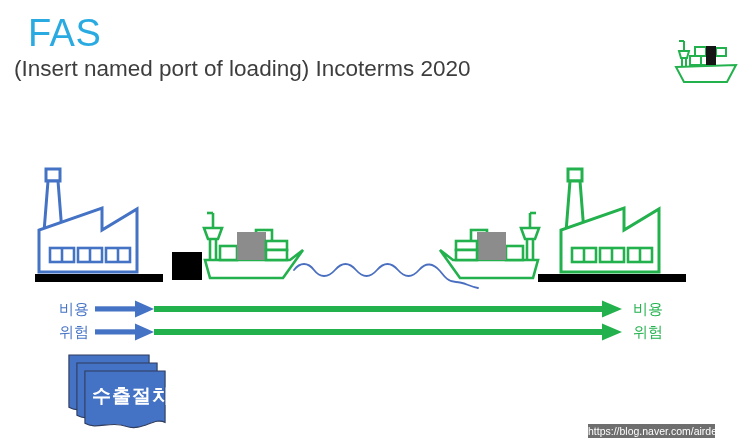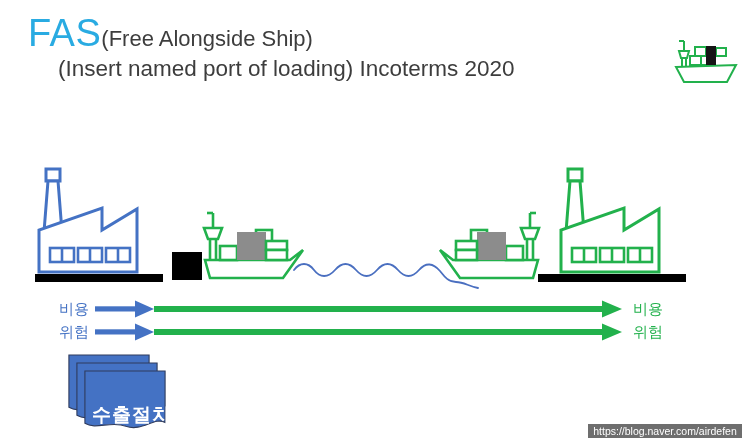--- a/index.html
+++ b/index.html
@@ -8,21 +8,21 @@
     font-family:"Liberation Sans",sans-serif;
     --accent-cyan:#29ABE2; --blue:#4472C4; --green:#22B14C; --container-gray:#8C8C8C;
     --dark-text:#3D3D3D; --wave-blue:#4A6FC0; --watermark-bg:#6E6E6E; --ground-black:#000000;
     --doc-text:#FFFFFF;
   }
   .abs{position:absolute;}
   
   .title-line1{left:28px;top:12px;display:flex;align-items:baseline;gap:0;white-space:nowrap;}
   .title-acronym{font-size:38px;color:var(--accent-cyan);letter-spacing:.5px;}
   .title-sub{font-size:22px;color:var(--dark-text);}
-  .title-line2{left:14px;top:56px;font-size:22.5px;color:var(--dark-text);white-space:nowrap;margin-left:44px;}
+  .title-line2{left:14px;top:56px;font-size:22.5px;color:var(--dark-text);white-space:nowrap;}
   
   .ground{background:var(--ground-black);}
   
   svg{display:block;overflow:visible;}
   .ln{fill:#fff;stroke-width:3;stroke-linejoin:miter;}
   .ln-thin{fill:#fff;stroke-width:2.6;}
   .c-blue .ln,.c-blue .ln-thin,.c-blue .bar{stroke:var(--blue);}
   .c-green .ln,.c-green .ln-thin,.c-green .bar{stroke:var(--green);}
   .ship-ln{fill:#fff;stroke:var(--green);stroke-width:2.6;stroke-linejoin:miter;}
   .ship-ln-s{fill:none;stroke:var(--green);stroke-width:2.6;}
@@ -30,31 +30,30 @@
   .icon-ln-s{fill:none;stroke:var(--green);stroke-width:2;}
   .mirror{transform:scaleX(-1);}
   
   .flow-label{font-size:15px;font-weight:400;line-height:18px;white-space:nowrap;}
   .flow-label.blue{color:var(--blue);}
   .flow-label.green{color:var(--green);}
   
   .doc-label{font-size:19px;font-weight:700;letter-spacing:1px;color:var(--doc-text);
              text-align:center;white-space:nowrap;}
   
-  .watermark{left:588px;top:424px;width:154px;height:14px;background:var(--watermark-bg);
+  .watermark{left:588px;top:424px;width:127px;height:14px;background:var(--watermark-bg);
              color:#fff;font-size:10.5px;line-height:14px;text-align:center;white-space:nowrap;}
 </style>
 </head>
 <body>
 
 <div class="stage" style="--accent-cyan: #29ABE2; --blue: #4472C4; --green: #22B14C; --container-gray: #8C8C8C; --dark-text: #3D3D3D; --wave-blue: #4A6FC0; --watermark-bg: #6E6E6E; --ground-black: #000000; --doc-text: #FFFFFF;">
 
   <div class="abs title-line1">
     <span class="title-acronym">FAS</span>
-    <span class="title-sub">(Free Alongside Ship)</span>
   </div>
   <div class="abs title-line2">(Insert named port of loading) Incoterms 2020</div>
 
   <svg class="abs" style="left:674px;top:37px" width="64" height="48" viewBox="0 0 64 48">
     <polygon class="icon-ln" points="2,30 62,28 53,45 10,45"></polygon>
     <line class="icon-ln-s" x1="10" y1="4" x2="10" y2="14"></line>
     <line class="icon-ln-s" x1="10" y1="4" x2="5" y2="4"></line>
     <polygon class="icon-ln" points="5,14 15,14 13,21 7,21"></polygon>
     <line class="icon-ln-s" x1="8" y1="21" x2="8" y2="30"></line>
     <line class="icon-ln-s" x1="12" y1="21" x2="12" y2="30"></line>
@@ -146,19 +145,19 @@
   <div class="abs" style="left:64px;top:353px;width:104px;height:86px">
     <svg class="abs" style="left:4px;top:1px" width="82" height="64" viewBox="0 0 90 66" preserveAspectRatio="none">
       <path d="M1,1 H89 V54 C77,48 64,64 46,58 C30,52 13,62 1,55 Z" fill="var(--blue)" stroke="#2F3B5C" stroke-width="1.2"></path>
     </svg>
     <svg class="abs" style="left:12px;top:9px" width="82" height="64" viewBox="0 0 90 66" preserveAspectRatio="none">
       <path d="M1,1 H89 V54 C77,48 64,64 46,58 C30,52 13,62 1,55 Z" fill="var(--blue)" stroke="#2F3B5C" stroke-width="1.2"></path>
     </svg>
     <svg class="abs" style="left:20px;top:17px" width="82" height="64" viewBox="0 0 90 66" preserveAspectRatio="none">
       <path d="M1,1 H89 V54 C77,48 64,64 46,58 C30,52 13,62 1,55 Z" fill="var(--blue)" stroke="#2F3B5C" stroke-width="1.2"></path>
     </svg>
-    <div class="abs doc-label" style="left:20px;top:49px;width:96px">수출절차</div>
+    <div class="abs doc-label" style="left:20px;top:30px;width:96px">수출절차</div>
   </div>
 
 
   <div class="abs watermark">https://blog.naver.com/airdefen</div>
 
 </div>
 
 </body></html>

